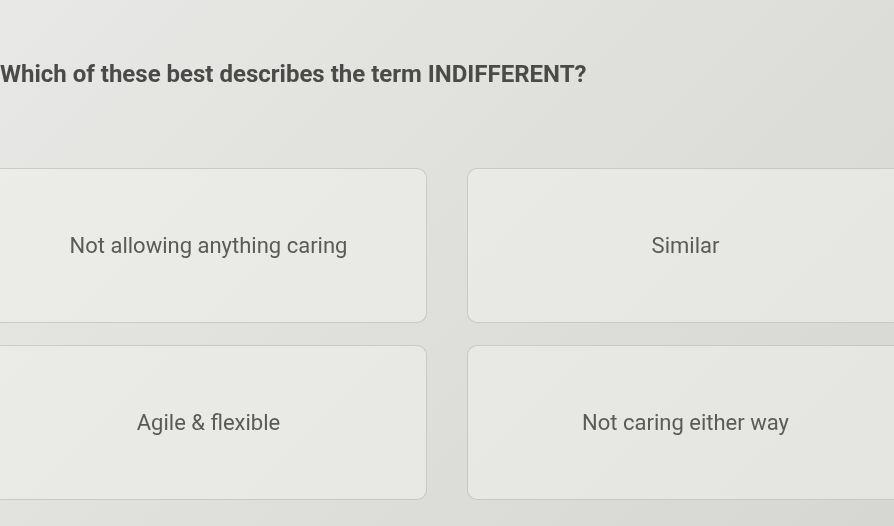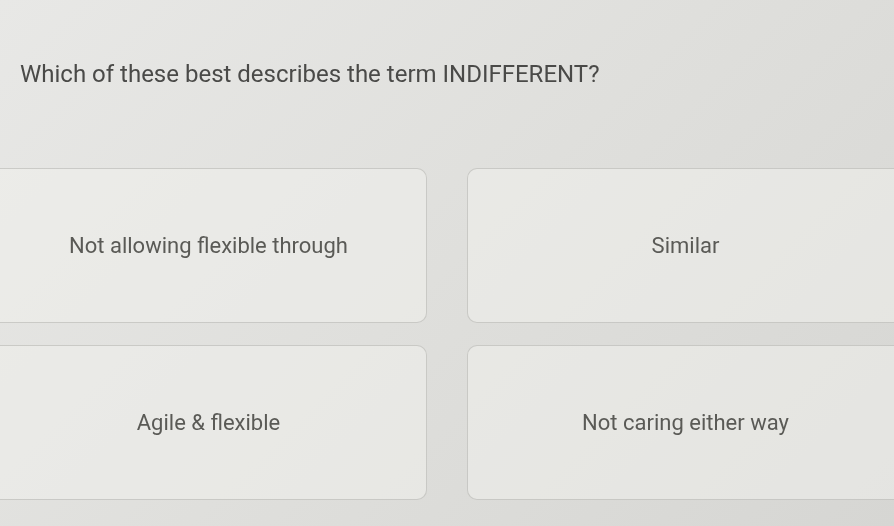--- a/index.html
+++ b/index.html
@@ -9,24 +9,24 @@
     }
     body {
       width: 894px;
       height: 526px;
       background: linear-gradient(135deg, #e8e8e6 0%, #dfdfdc 50%, #d6d6d3 100%);
       font-family: -apple-system, BlinkMacSystemFont, "Segoe UI", Roboto, Helvetica, Arial, sans-serif;
       overflow: hidden;
       position: relative;
     }
     .question-text {
-      padding: 60px 0 0 20px;
+      padding: 60px 0 0 0;
       font-size: 24px;
       color: #4a4a48;
-      font-weight: 400;
+      font-weight: 700;
     }
     .options-grid {
       display: grid;
       grid-template-columns: 1fr 1fr;
       gap: 22px 40px;
       padding: 80px 0 0 0;
       margin-left: -10px;
       margin-right: -10px;
     }
     .option-card {
@@ -44,21 +44,21 @@
       text-align: center;
     }
   </style>
 </head>
 <body>
 
 <div class="question-text">Which of these best describes the term INDIFFERENT?</div>
 
 <div class="options-grid">
   <div class="option-card">
-    <span>Not allowing flexible through</span>
+    <span>Not allowing anything caring</span>
   </div>
   <div class="option-card">
     <span>Similar</span>
   </div>
   <div class="option-card">
     <span>Agile &amp; flexible</span>
   </div>
   <div class="option-card">
     <span>Not caring either way</span>
   </div>

